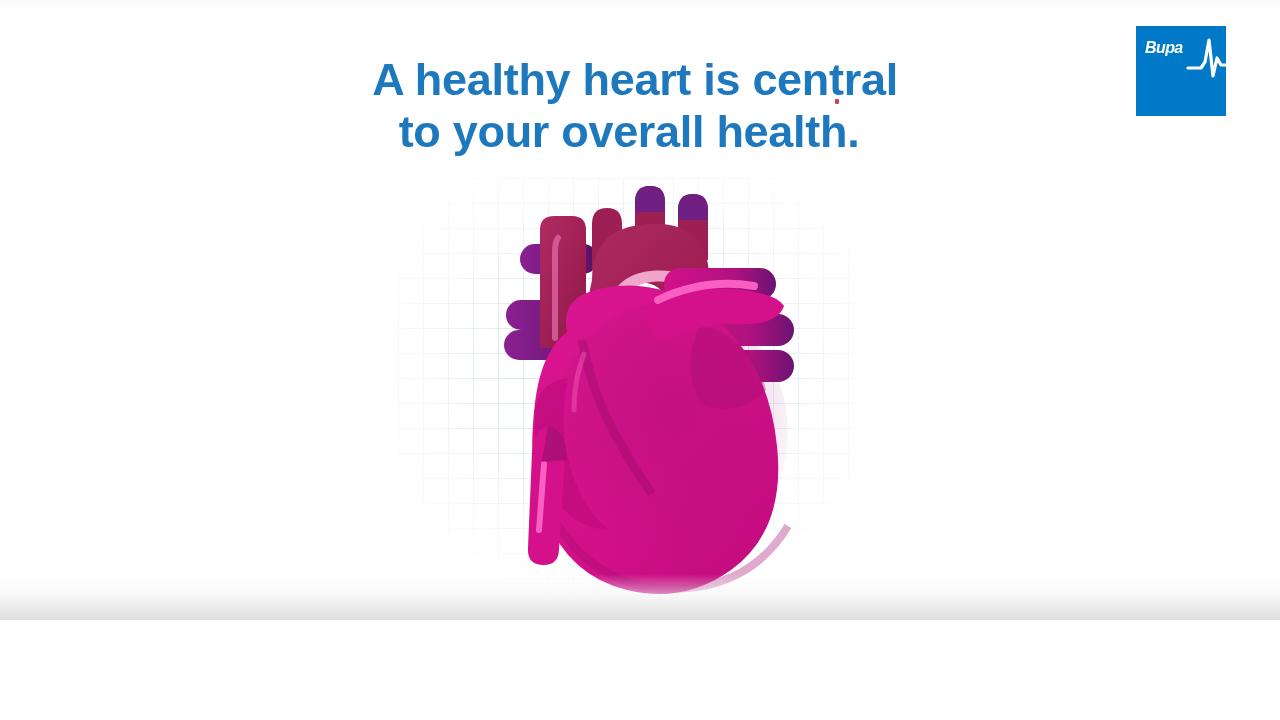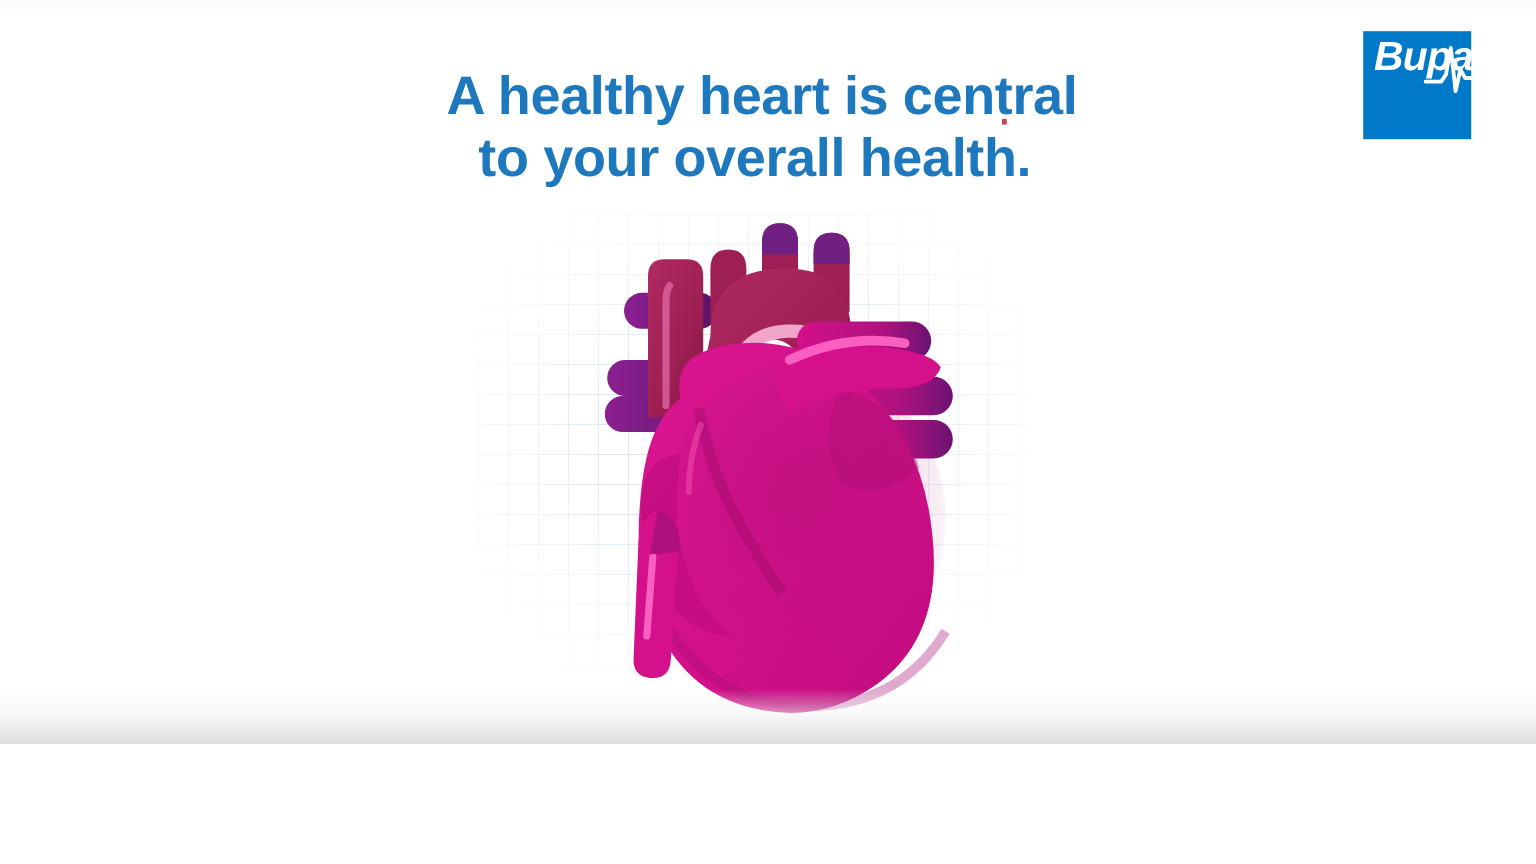--- a/index.html
+++ b/index.html
@@ -92,21 +92,21 @@
     width:90px; height:90px;
     background:#0079C8;
   }
   #bupa-logo .wordmark {
     position:absolute;
     left:9px; top:9px;
     color:#ffffff;
     font-family:"Liberation Sans", sans-serif;
     font-weight:bold;
     font-style:italic;
-    font-size:34px;
+    font-size:16px;
     line-height:25px;
     letter-spacing:-0.6px;
   }
   #bupa-logo .ecg {
     position:absolute;
     left:52px; top:6px;
     width:46px; height:50px;
     overflow:visible;
   }
 

